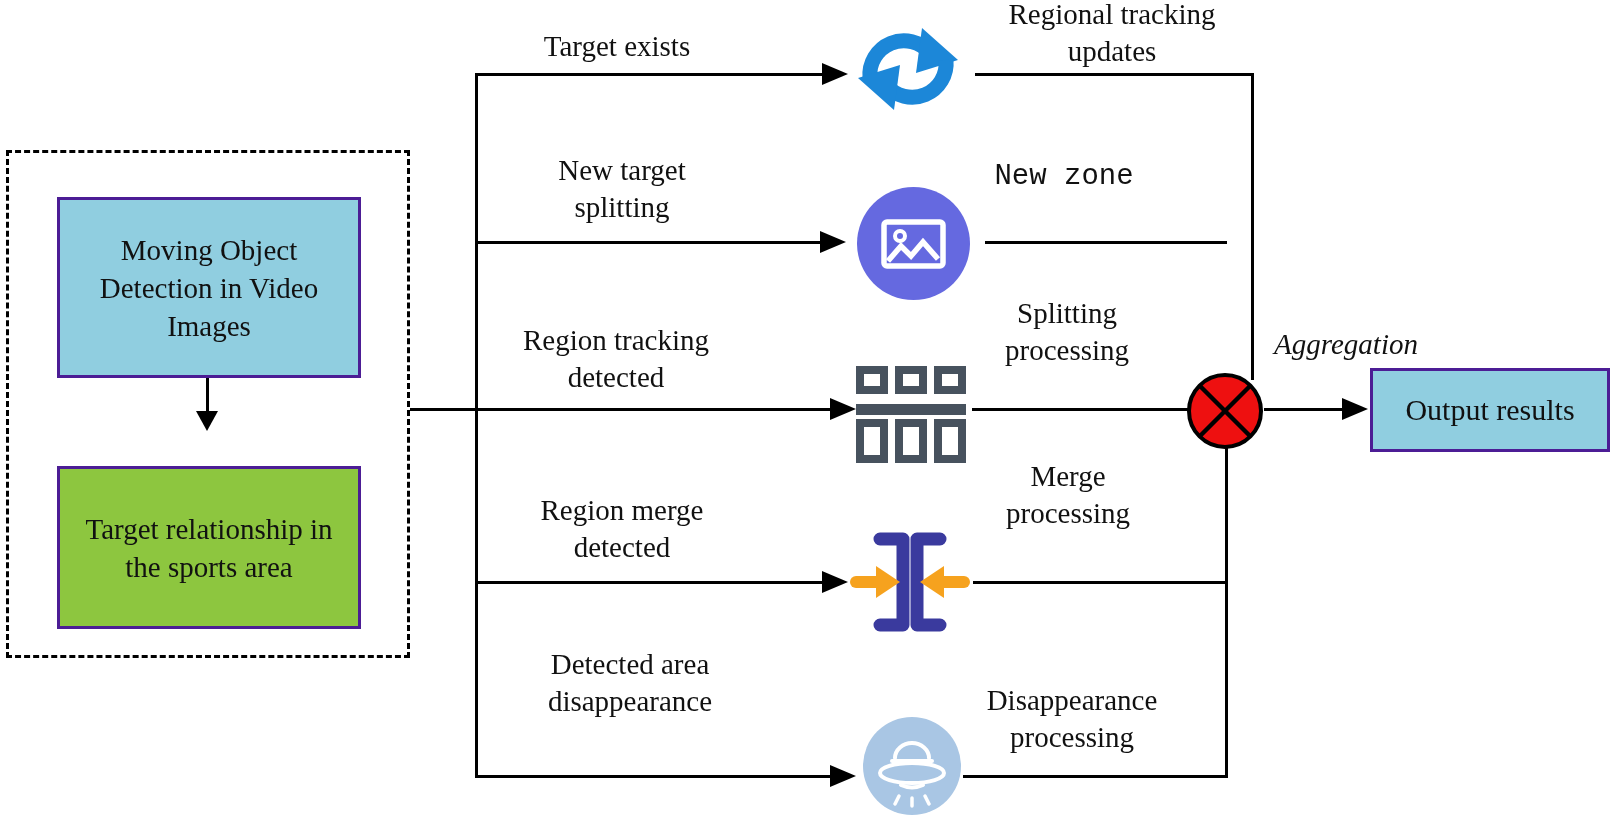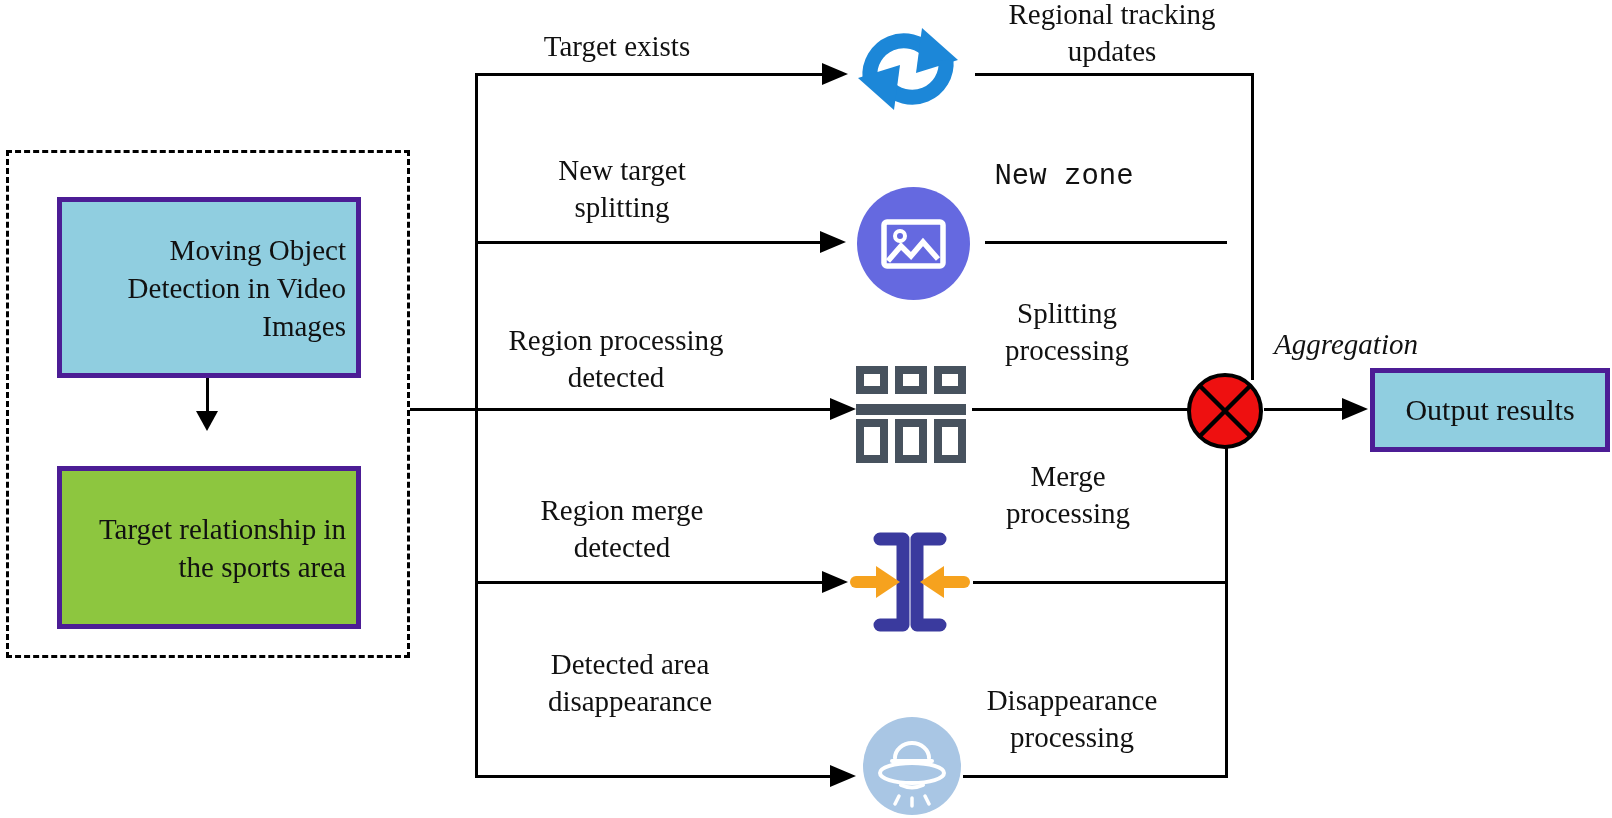--- a/index.html
+++ b/index.html
@@ -2,21 +2,21 @@
 <html style="--c-lightblue: #90CEE0; --c-green: #8DC63F; --c-red: #EE1010; --c-syncblue: #1C87D8; --c-imagecircle: #6569E0; --c-gridgray: #47525E; --c-bracketindigo: #3A3A9E; --c-arroworange: #F6A21E; --c-ufoblue: #A9C6E4; --c-line: #000000;"><head>
 <meta charset="utf-8">
 <style>
   html,body{margin:0;padding:0;background:#fff;}
   #canvas{
     position:relative;width:1612px;height:818px;background:#ffffff;overflow:hidden;
     font-family:"Liberation Serif","DejaVu Serif",serif;color:#111;
   }
   .box{
     position:absolute;display:flex;align-items:center;justify-content:center;
-    text-align:right;border:5px solid #4c1d95;font-size:29px;line-height:38px;
+    text-align:center;border:3px solid #4c1d95;font-size:29px;line-height:38px;
     box-sizing:border-box;padding:4px 10px;
   }
   .lightblue{background:var(--c-lightblue);}
   .green{background:var(--c-green);}
   .dashedbox{
     position:absolute;border:3px dashed #000;box-sizing:border-box;background:transparent;
   }
   .h{position:absolute;height:3px;background:var(--c-line);}
   .v{position:absolute;width:3px;background:var(--c-line);}
   .arr-r{
@@ -64,21 +64,21 @@
   <div class="arr-r" style="left:830px;top:398px;"></div>
 
   <div class="h" style="left:475px;top:581px;width:347px;"></div>
   <div class="arr-r" style="left:822px;top:571px;"></div>
 
   <div class="h" style="left:475px;top:775px;width:355px;"></div>
   <div class="arr-r" style="left:830px;top:765px;"></div>
 
   <div class="lbl" style="left:507px;top:28px;width:220px;">Target exists</div>
   <div class="lbl" style="left:532px;top:152px;width:180px;">New target splitting</div>
-  <div class="lbl" style="left:496px;top:322px;width:240px;">Region processing detected</div>
+  <div class="lbl" style="left:496px;top:322px;width:240px;">Region tracking detected</div>
   <div class="lbl" style="left:522px;top:492px;width:200px;">Region merge detected</div>
   <div class="lbl" style="left:520px;top:646px;width:220px;">Detected area disappearance</div>
 
   <svg class="icon" style="left:850px;top:16px;" width="116" height="106" viewBox="0 0 116 106">
     <path d="M 20 62 A 34 34 0 0 1 80 37" fill="none" stroke="var(--c-syncblue)" stroke-width="15"></path>
     <polygon points="72,12 108,44 66,57" fill="var(--c-syncblue)"></polygon>
     <path d="M 96 44 A 34 34 0 0 1 36 69" fill="none" stroke="var(--c-syncblue)" stroke-width="15"></path>
     <polygon points="44,94 8,62 50,49" fill="var(--c-syncblue)"></polygon>
   </svg>
 

